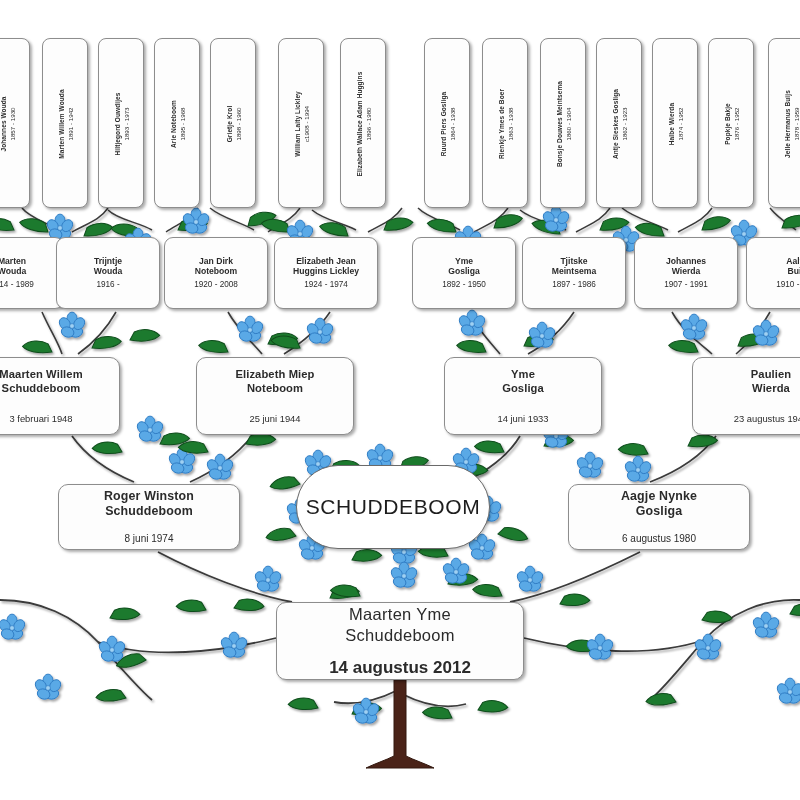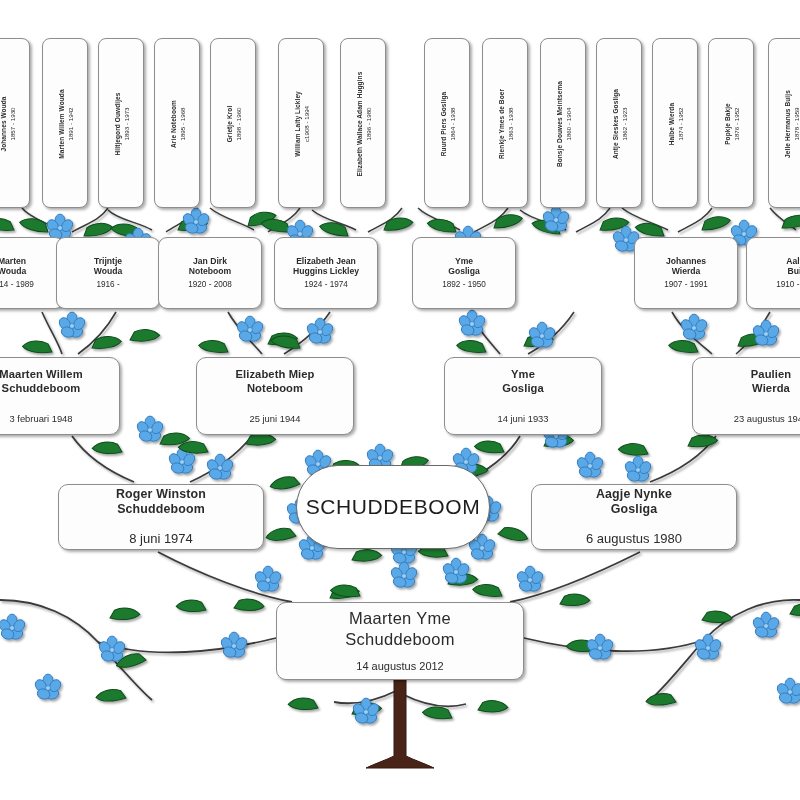--- a/index.html
+++ b/index.html
@@ -48,28 +48,28 @@
   .g2{width:104px;height:72px;top:237px;border-radius:9px;}
   .g2 .nm1,.g2 .nm2{font-size:8.6px;font-weight:bold;}
   .g2 .dt{font-size:8.2px;margin-top:3px;}
 
   
   .g3{width:158px;height:78px;top:357px;border-radius:10px;}
   .g3 .nm1,.g3 .nm2{font-size:11.2px;font-weight:bold;letter-spacing:.1px;}
   .g3 .dt{font-size:9.4px;margin-top:18px;}
 
   
-  .g4{width:206px;height:66px;top:484px;border-radius:10px;}
+  .g4{width:182px;height:66px;top:484px;border-radius:10px;}
   .g4 .nm1,.g4 .nm2{font-size:12.4px;font-weight:bold;letter-spacing:.15px;}
-  .g4 .dt{font-size:13px;margin-top:13px;}
+  .g4 .dt{font-size:10px;margin-top:13px;}
 
   
   .g5{width:248px;height:78px;top:602px;left:276px;border-radius:10px;}
   .g5 .nm1,.g5 .nm2{font-size:16.5px;font-weight:normal;letter-spacing:.3px;}
-  .g5 .dt{font-size:11px;margin-top:11px;}
+  .g5 .dt{font-size:17px;margin-top:11px;font-weight:bold;}
 
   
   .surname{
     position:absolute;left:296px;top:465px;width:192px;height:82px;
     background:#ffffff;border:1px solid #6a6a6a;border-radius:44px;
     display:flex;align-items:center;justify-content:center;
     box-shadow:1px 2px 3px rgba(0,0,0,.25);
     z-index:6;
   }
   .surname span{font-size:21px;letter-spacing:.6px;color:#1d1d1d;}
@@ -368,41 +368,48 @@
       <div class="dt">1914 - 1989</div>
     </div>
     </div>
   <div class="card g2" style="left:56px">
     <div class="inner">
       <div class="nm1">Trijntje</div>
       <div class="nm2">Wouda</div>
       <div class="dt">1916 -</div>
     </div>
     </div>
-  <div class="card g2" style="left:158px">
+  <div class="card g2" style="left:164px">
     <div class="inner">
       <div class="nm1">Jan Dirk</div>
       <div class="nm2">Noteboom</div>
       <div class="dt">1920 - 2008</div>
     </div>
     </div>
   <div class="card g2" style="left:274px">
     <div class="inner">
       <div class="nm1">Elizabeth Jean</div>
       <div class="nm2">Huggins Lickley</div>
       <div class="dt">1924 - 1974</div>
     </div>
     </div>
   <div class="card g2" style="left:412px">
     <div class="inner">
       <div class="nm1">Yme</div>
       <div class="nm2">Gosliga</div>
       <div class="dt">1892 - 1950</div>
     </div>
     </div>
+  <div class="card g2" style="left:522px">
+    <div class="inner">
+      <div class="nm1">Tjitske</div>
+      <div class="nm2">Meintsema</div>
+      <div class="dt">1897 - 1986</div>
+    </div>
+    </div>
   <div class="card g2" style="left:634px">
     <div class="inner">
       <div class="nm1">Johannes</div>
       <div class="nm2">Wierda</div>
       <div class="dt">1907 - 1991</div>
     </div>
     </div>
   <div class="card g2" style="left:746px">
     <div class="inner">
       <div class="nm1">Aaltje</div>
@@ -440,21 +447,21 @@
     </div>
     </div>
 
   <div class="card g4" style="left:58px">
     <div class="inner">
       <div class="nm1">Roger Winston</div>
       <div class="nm2">Schuddeboom</div>
       <div class="dt">8 juni 1974</div>
     </div>
     </div>
-  <div class="card g4" style="left:531px">
+  <div class="card g4" style="left:568px">
     <div class="inner">
       <div class="nm1">Aagje Nynke</div>
       <div class="nm2">Gosliga</div>
       <div class="dt">6 augustus 1980</div>
     </div>
     </div>
 
   <div class="surname">
     <span>SCHUDDEBOOM</span>
   </div>

